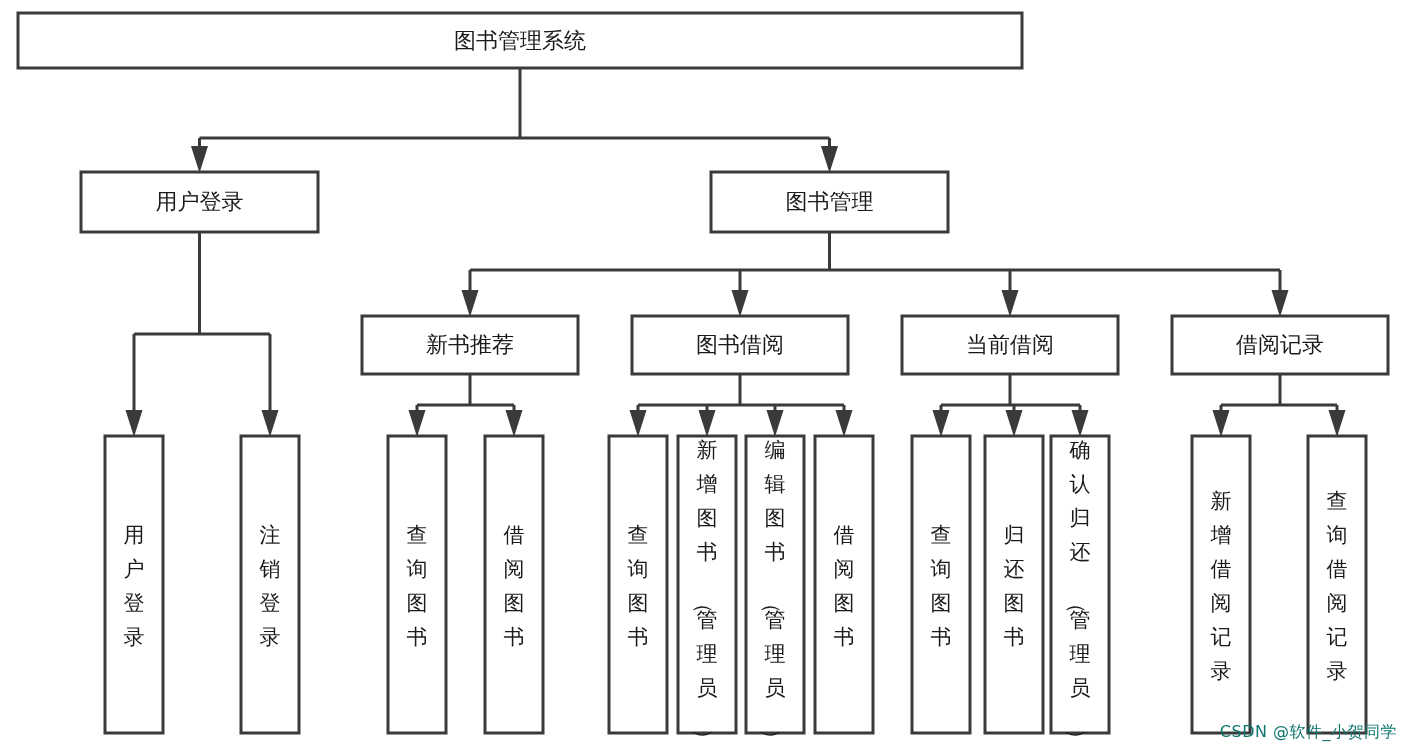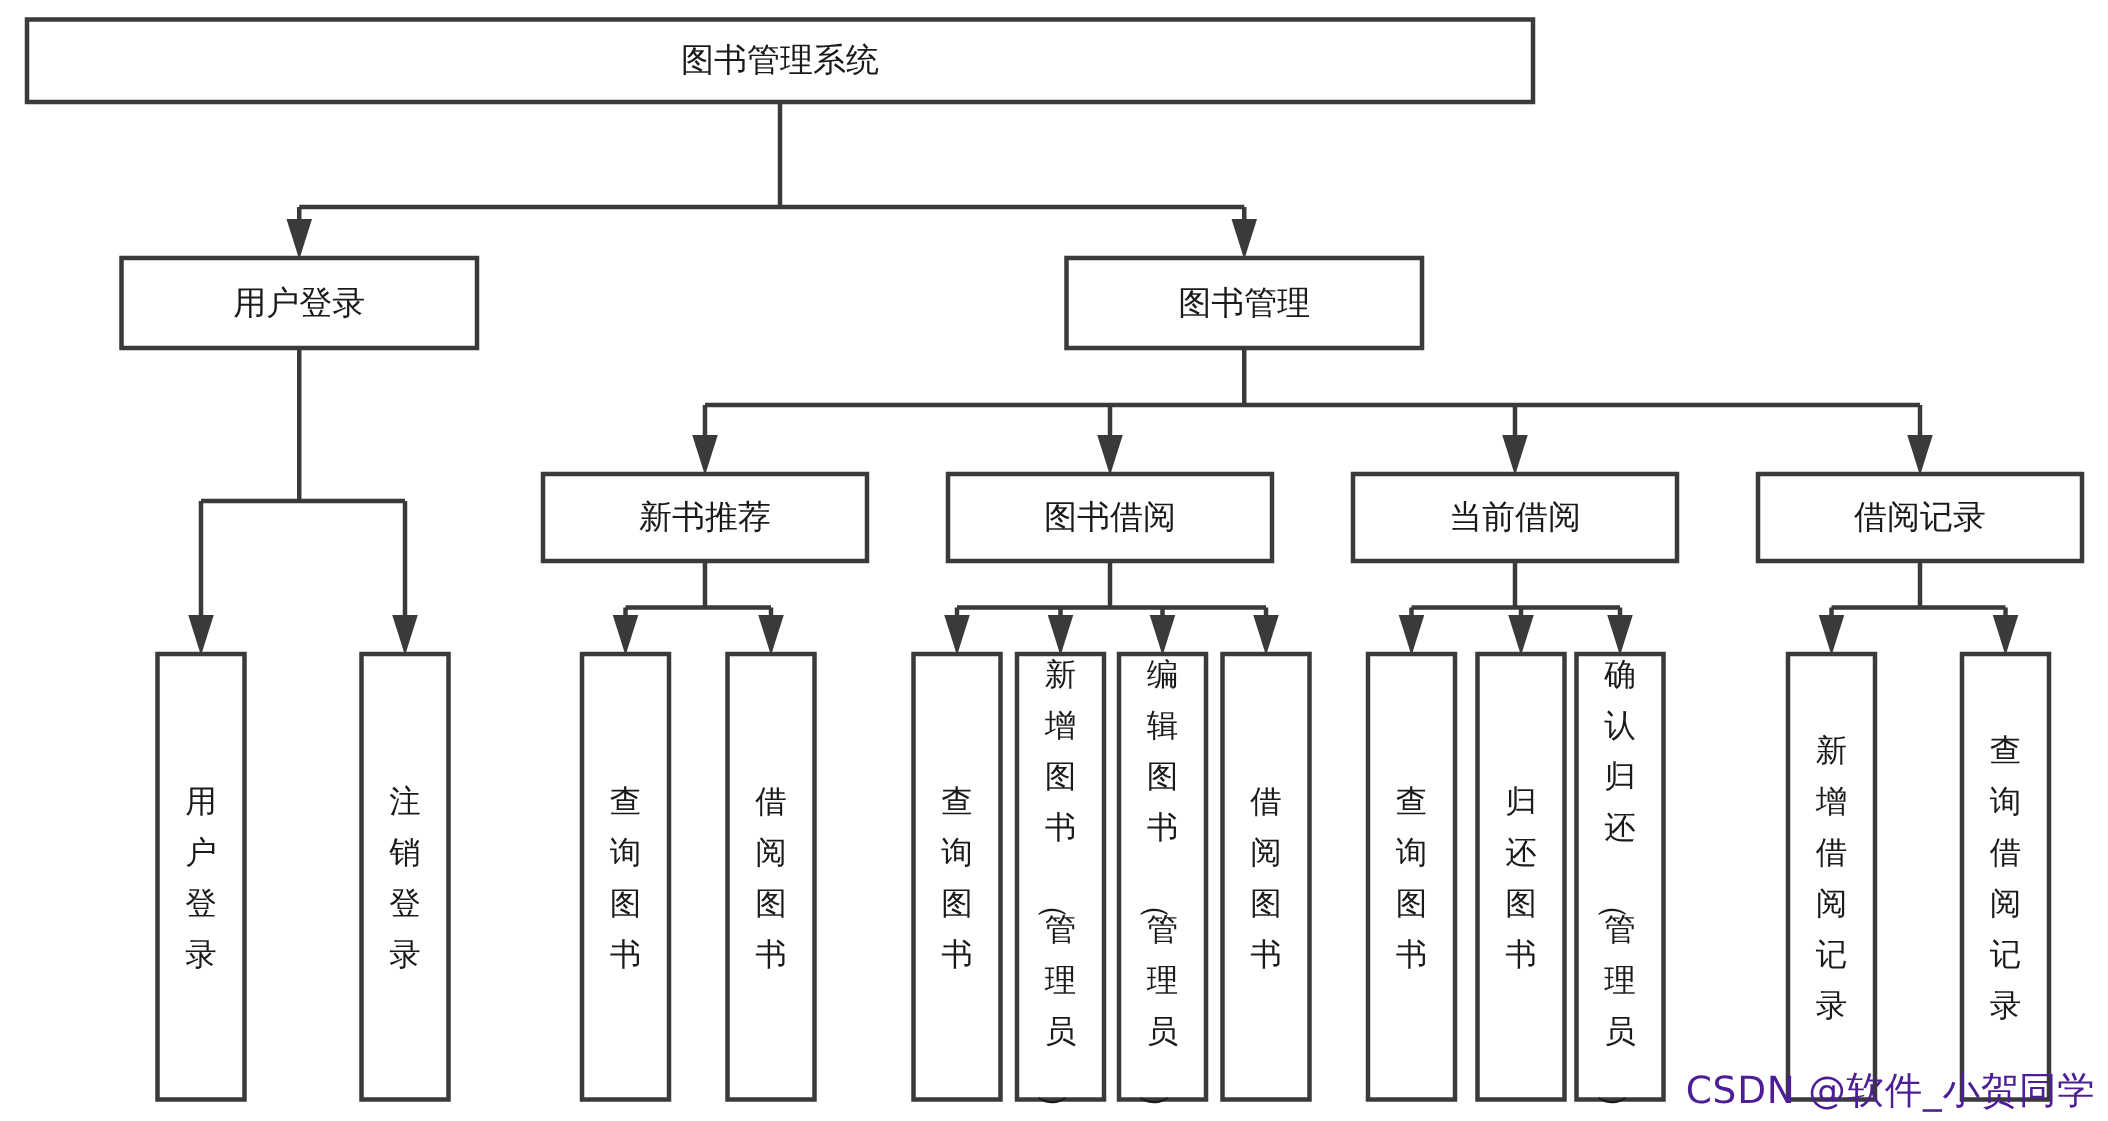--- a/index.html
+++ b/index.html
@@ -55,22 +55,22 @@
   }
   .edge-arrow {
     fill: #3a3a3a;
     stroke: none;
   }
   .watermark {
     position: absolute;
     right: 8px;
     bottom: 4px;
     font-family: "DejaVu Sans", "Liberation Sans", sans-serif;
-    font-size: 25px;
-    color: #4c1d95;
+    font-size: 16px;
+    color: #0f766e;
     letter-spacing: 0.5px;
     user-select: none;
     pointer-events: none;
   }
 </style>
 </head>
 <body>
 
 <div id="diagram-root">
   <svg class="flow" viewBox="0 0 1405 747" xmlns="http://www.w3.org/2000/svg">

